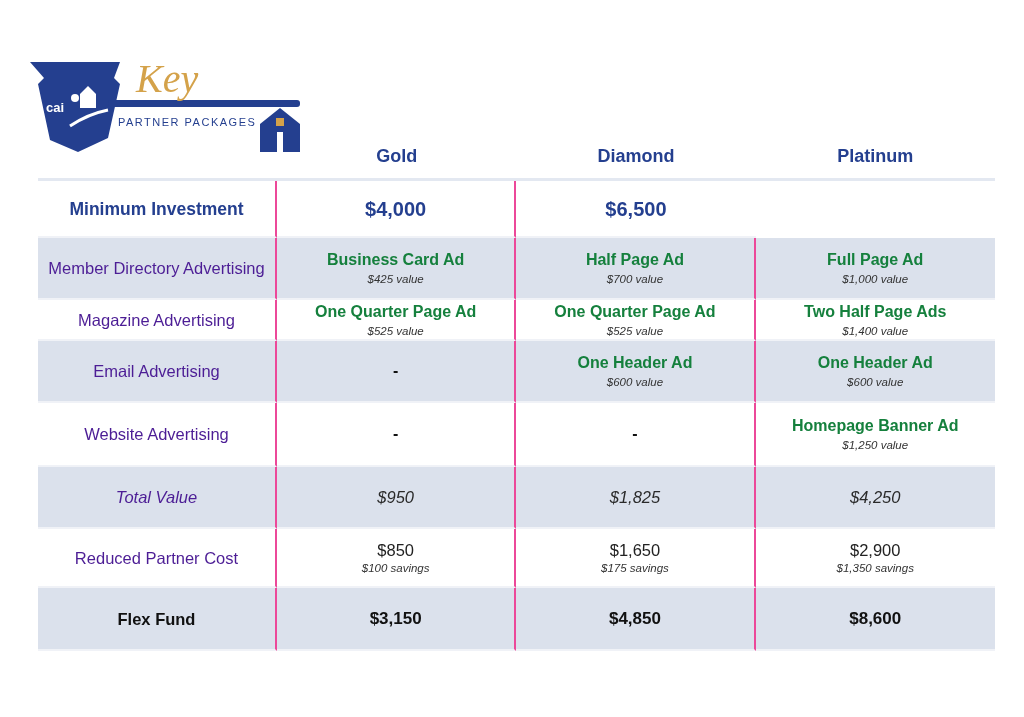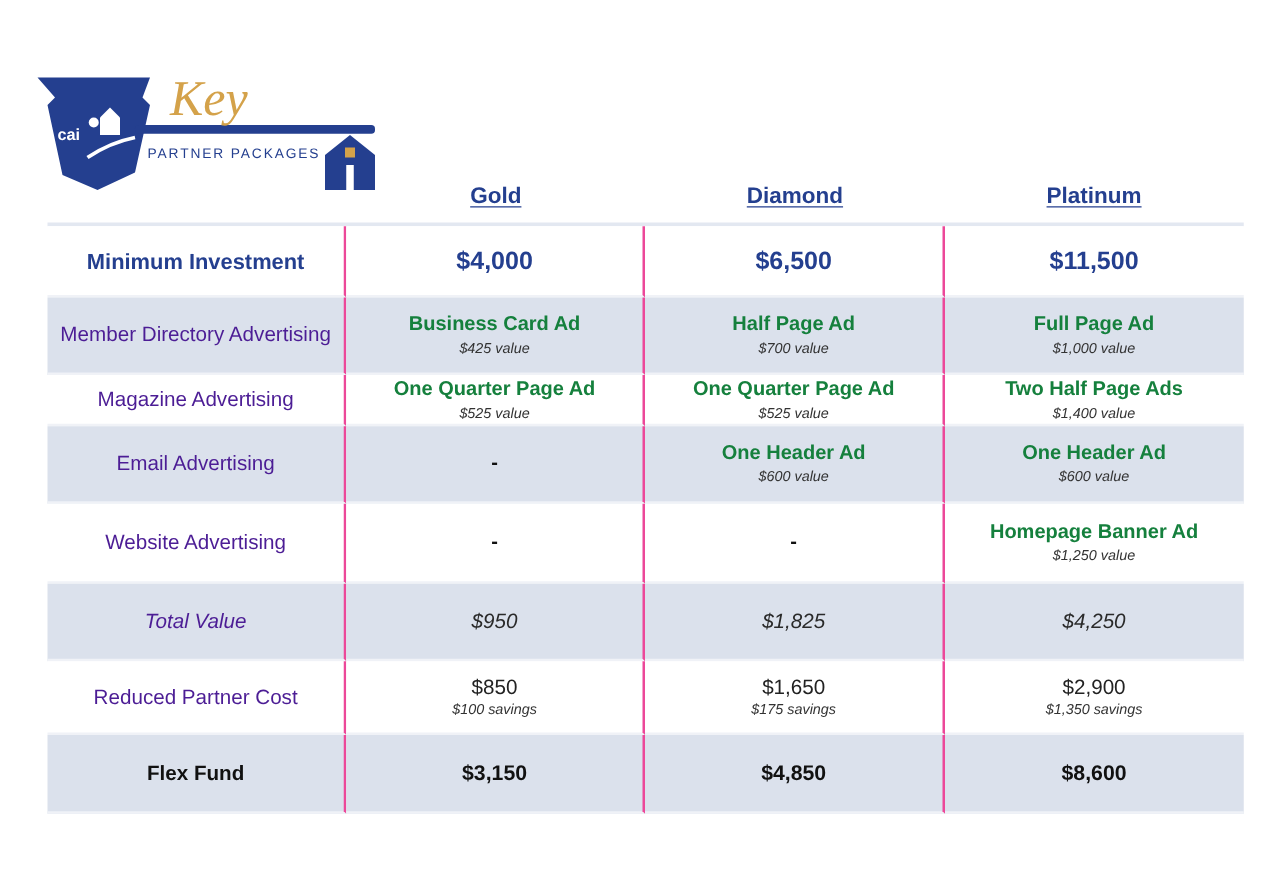--- a/index.html
+++ b/index.html
@@ -4,21 +4,21 @@
 <style>
   html, body { margin: 0; padding: 0; background: #ffffff; }
   body { width: 1024px; height: 717px; position: relative; overflow: hidden;
          font-family: "Liberation Sans", "DejaVu Sans", sans-serif; color: #111; }
 
   .logo { position: absolute; left: 28px; top: 48px; width: 280px; height: 108px; }
   .logo svg { display: block; }
 
   .col-headers { position: absolute; top: 146px; left: 277px; width: 718px; display: flex; }
   .col-header { width: 239.3px; text-align: center; font-weight: bold; font-size: 18px;
-                color: #243f8f; text-decoration: underline; text-underline-offset: 3px; }
+                color: #243f8f; text-underline-offset: 3px; }
 
   .table { position: absolute; left: 38px; top: 178px; width: 957px; }
   .rule { height: 3px; background: #e3e8f1; }
   .row { display: flex; width: 957px; }
   .cell { display: flex; flex-direction: column; align-items: center; justify-content: center;
           text-align: center; box-sizing: border-box; border-right: 2px solid #ec4899;
           border-bottom: 2px solid #f0f2f7; }
   .cell.label { width: 239px; font-size: 16.5px; color: #4c1d95; line-height: 22px; padding: 0 10px; }
   .cell.val { width: 239.3px; }
   .cell:last-child { border-right: none; }
@@ -69,23 +69,20 @@
 <div class="table">
   <div class="rule"></div>
 
   <div class="row white min" style="height:57px">
     <div class="cell label">Minimum Investment</div>
     <div class="cell val">
         <span class="main">$4,000</span>
       </div>
     <div class="cell val">
         <span class="main">$6,500</span>
-      </div>
-    <div class="cell val">
-        <span class="main">$11,500</span>
       </div>
   </div>
 
   <div class="row shade" style="height:62px">
     <div class="cell label">Member Directory Advertising</div>
     <div class="cell val">
       <span class="main">Business Card Ad</span>
       <span class="sub">$425 value</span>
     </div>
     <div class="cell val">

